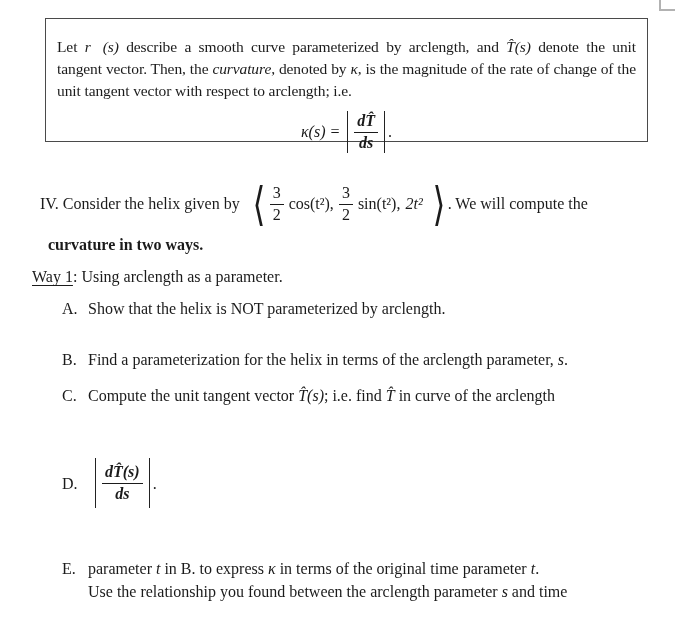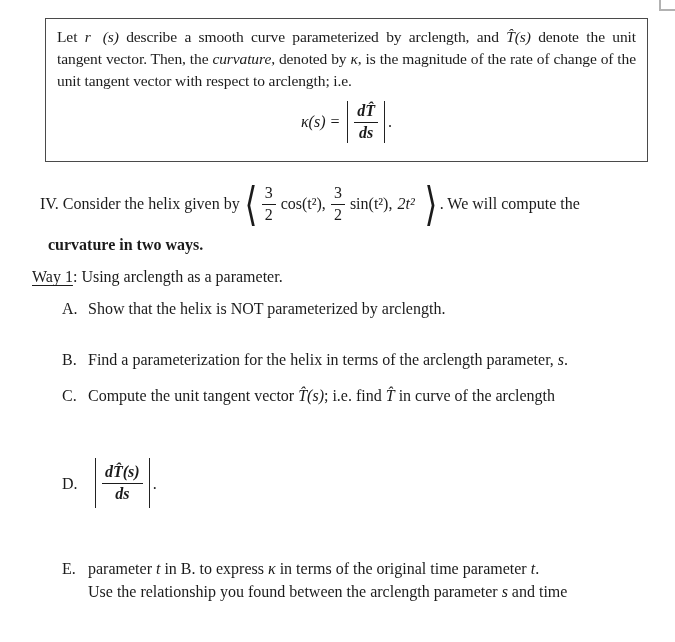--- a/index.html
+++ b/index.html
@@ -7,40 +7,40 @@
     width:675px;height:642px;background:#ffffff;position:relative;overflow:hidden;
     font-family:"Liberation Serif","DejaVu Serif",serif;
     color:#1b1b1b;font-size:16px;
   }
   .page{position:absolute;inset:0;}
   .frame-corner{
     position:absolute;top:0;left:659px;width:16px;height:9px;
     border-left:2px solid #b2b2b2;border-bottom:2px solid #b2b2b2;
   }
   .def-box{
-    position:absolute;left:45px;top:18px;width:603px;height:144px;
-    box-sizing:border-box;border:1.5px solid #4a4a4a;padding:7px 11px 10px;
+    position:absolute;left:45px;top:18px;width:603px;height:124px;
+    box-sizing:border-box;border:1.5px solid #4a4a4a;padding:17px 11px 10px;
   }
   .def-box p{margin:0;text-align:justify;line-height:22px;font-size:15.5px;letter-spacing:-0.1px;}
   .math{font-style:italic;}
   .formula-row{display:flex;justify-content:center;align-items:center;margin-top:9px;}
   .abs{
     display:inline-flex;align-items:center;
     border-left:1.5px solid #222;border-right:1.5px solid #222;
     padding:0 6px;margin-left:7px;font-weight:bold;
   }
   .abs-sm{height:42px;}
   .abs-lg{height:50px;}
   .frac{display:inline-block;text-align:center;vertical-align:middle;line-height:1.15;}
   .frac .num{display:block;padding:0 3px 1px;}
   .frac .den{display:block;border-top:1px solid #1b1b1b;padding:1px 3px 0;}
   .period{margin-left:3px;}
   .intro{position:absolute;left:40px;top:181px;width:610px;}
   .intro-line1{display:flex;align-items:center;}
-  .intro-line1 .lead{margin-right:2px;}
+  .intro-line1 .lead{margin-right:10px;}
   .vector{display:inline-flex;align-items:center;}
   .vector .piece{margin-right:5px;}
   .vector .piece:last-of-type{margin-right:0;}
   .ang{
     font-family:"DejaVu Sans",sans-serif;font-size:46px;line-height:1;
     display:inline-block;transform:scaleX(0.72);font-weight:400;color:#1b1b1b;
   }
   .ang-open{margin-right:2px;}
   .ang-close{margin-left:2px;}
   .intro-line2{margin-top:7px;padding-left:8px;line-height:22px;font-weight:bold;}

